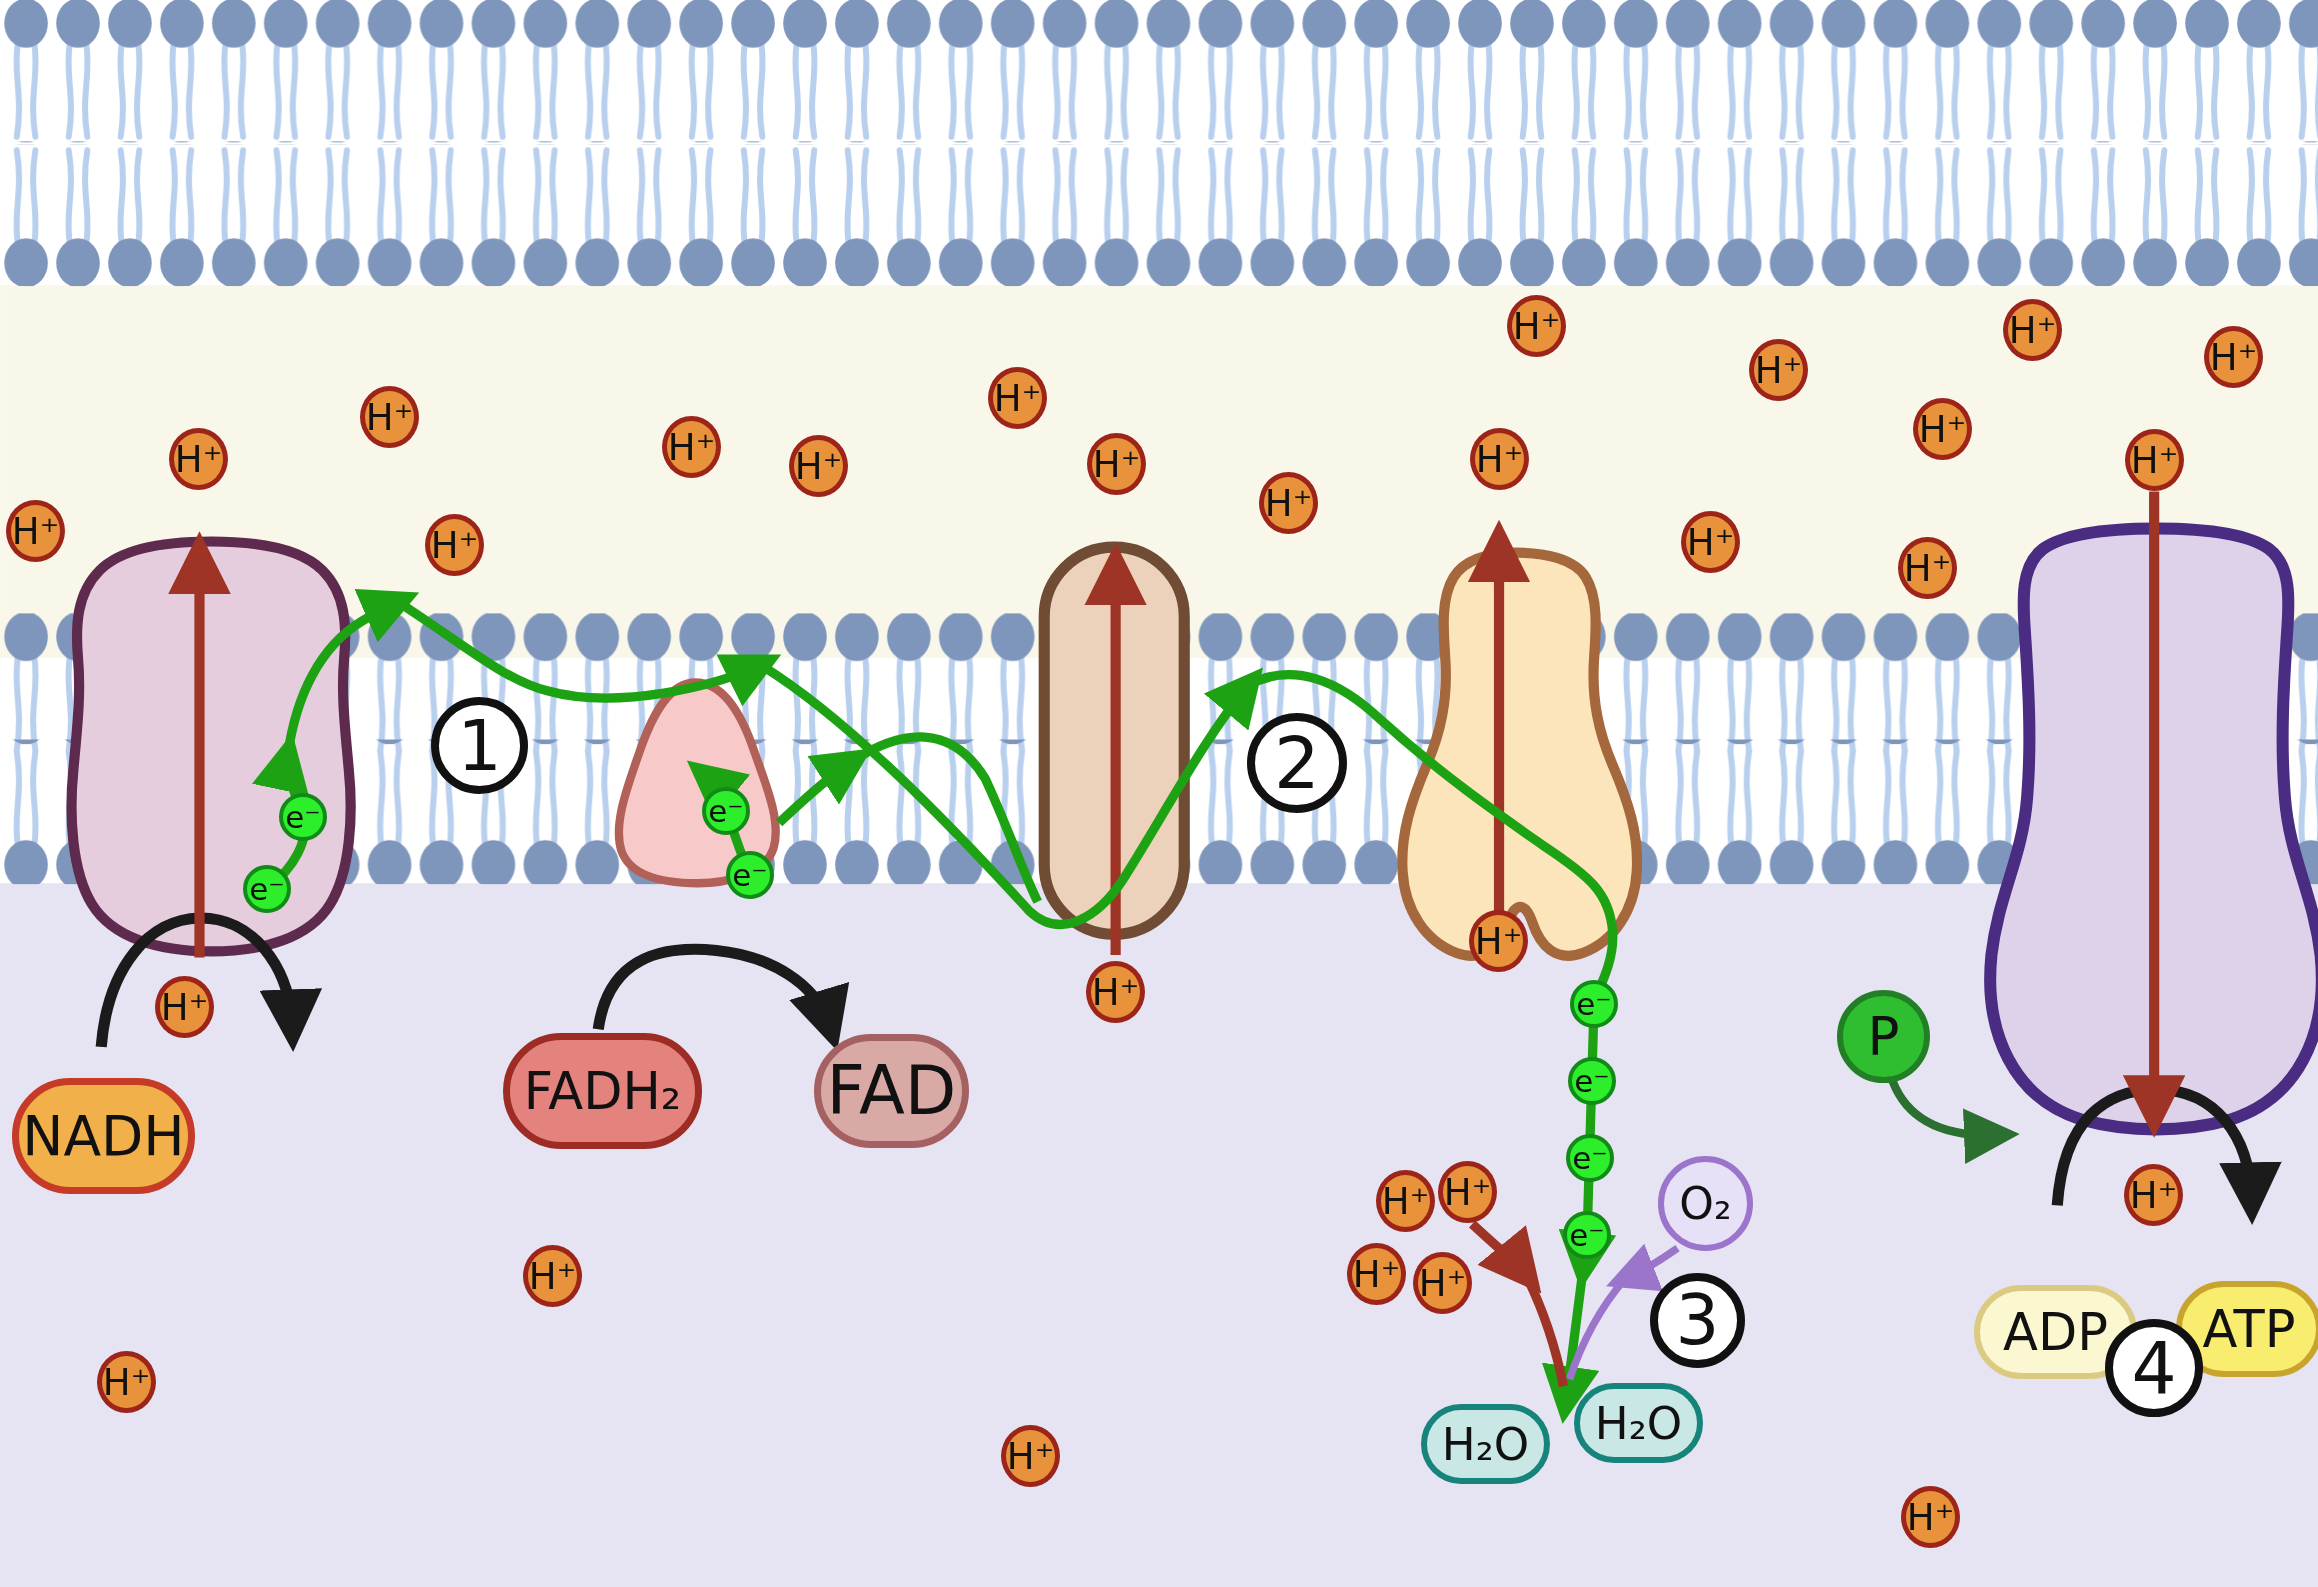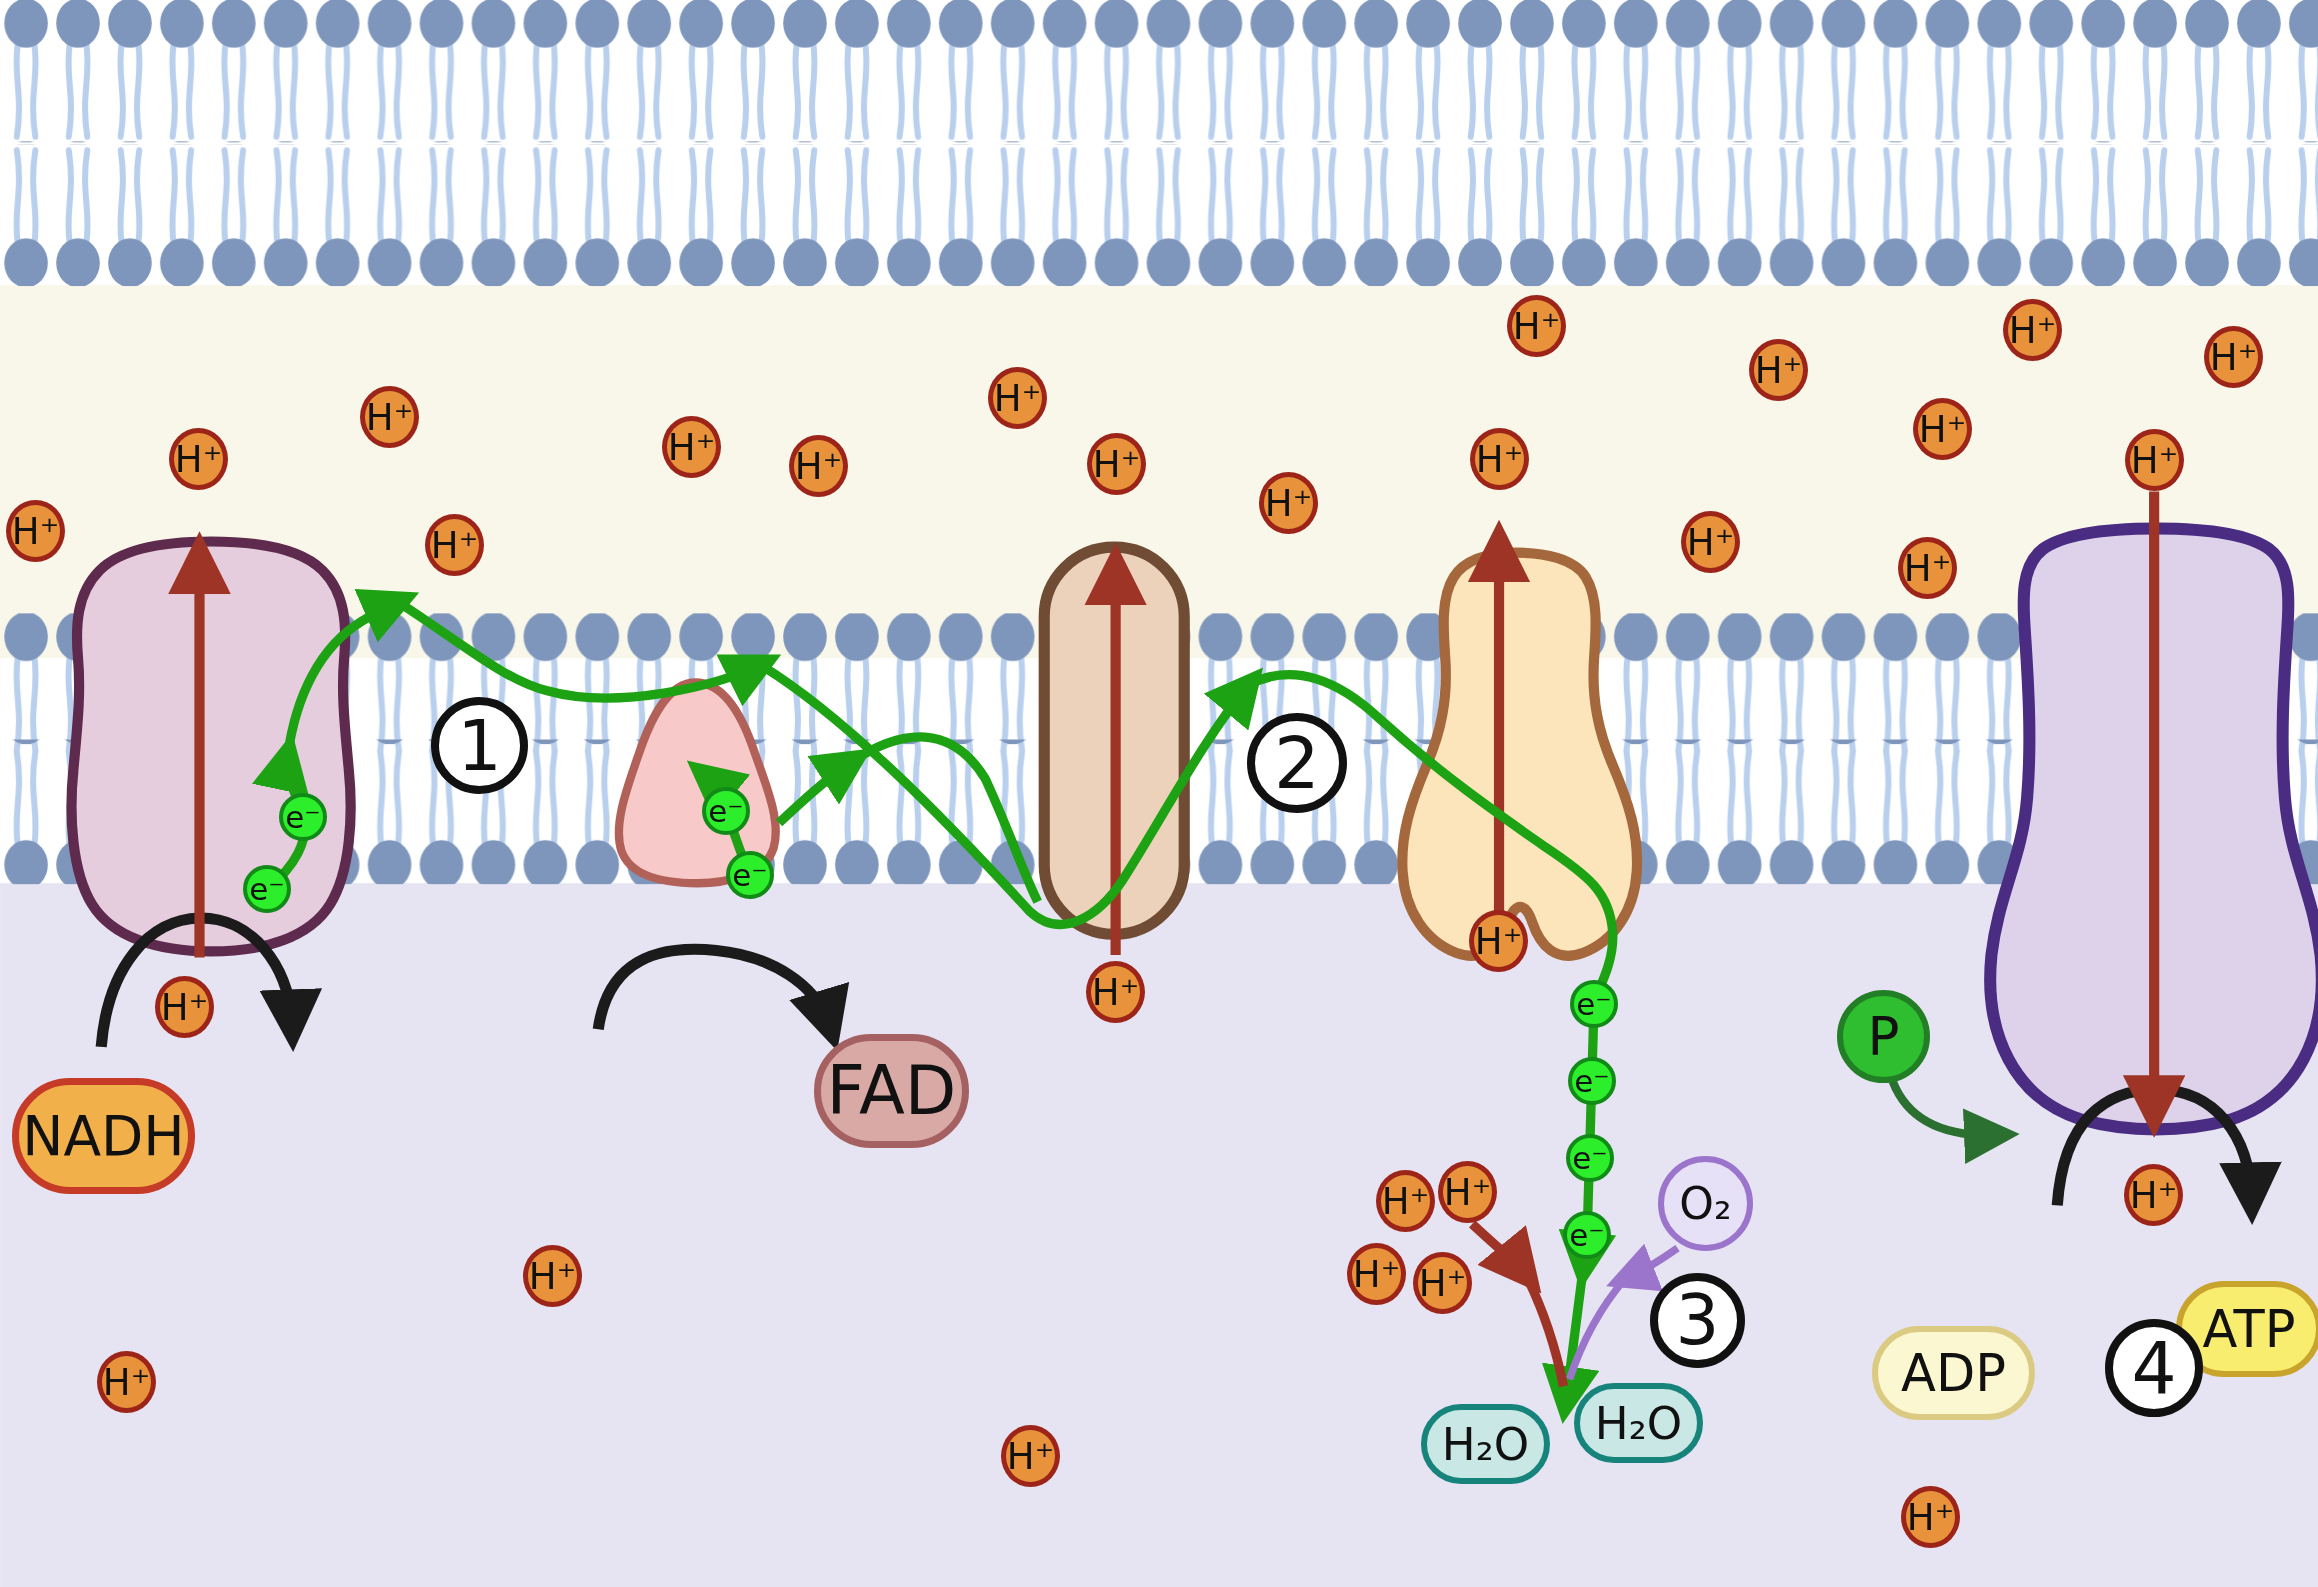--- a/index.html
+++ b/index.html
@@ -125,25 +125,26 @@
     </g>
 
     <g fill="none" stroke="#9e3425" stroke-width="20">
       <path d="M3175,2640 C3238,2698 3272,2726 3290,2748" marker-end="url(#mRed)"></path>
       <path d="M3290,2748 C3336,2840 3358,2920 3372,2990"></path>
     </g>
   </svg>
 
   <div id="overlay">
       <div class="molecule" style="left: 12px; top: 1078px; width: 183px; height: 116px; background: rgb(242, 176, 75); border: 7.4px solid rgb(198, 58, 40); border-radius: 58px; font-size: 55px;">NADH</div>
+      <div class="molecule" style="left: 503px; top: 1033px; width: 199px; height: 116px; background: rgb(228, 130, 126); border: 7.4px solid rgb(157, 45, 36); border-radius: 58px; font-size: 51px;">FADH₂</div>
       <div class="molecule" style="left: 814px; top: 1034px; width: 155px; height: 114px; background: rgb(217, 169, 165); border: 7.4px solid rgb(165, 97, 97); border-radius: 57px; font-size: 67px;">FAD</div>
       <div class="molecule" style="left: 1421px; top: 1404px; width: 129px; height: 80px; background: rgb(201, 231, 228); border: 6.5px solid rgb(23, 132, 123); border-radius: 40px; font-size: 45px;">H₂O</div>
       <div class="molecule" style="left: 1574px; top: 1383px; width: 129px; height: 80px; background: rgb(201, 231, 228); border: 6.5px solid rgb(23, 132, 123); border-radius: 40px; font-size: 45px;">H₂O</div>
       <div class="molecule" style="left: 1658px; top: 1156px; width: 95px; height: 95px; background: rgb(231, 225, 248); border: 6.5px solid rgb(155, 116, 203); border-radius: 50%; font-size: 44px;">O₂</div>
-      <div class="molecule" style="left: 1872px; top: 1285px; width: 163px; height: 94px; background: rgb(251, 247, 208); border: 6.5px solid rgb(219, 203, 130); border-radius: 47px; font-size: 51px; margin-top: 41px;">ADP</div>
+      <div class="molecule" style="left: 1974px; top: 1285px; width: 163px; height: 94px; background: rgb(251, 247, 208); border: 6.5px solid rgb(219, 203, 130); border-radius: 47px; font-size: 51px;">ADP</div>
       <div class="molecule" style="left: 2176px; top: 1281px; width: 146px; height: 96px; background: rgb(248, 237, 111); border: 6.5px solid rgb(201, 164, 45); border-radius: 48px; font-size: 51px;">ATP</div>
       <div class="molecule" style="left: 1837px; top: 990px; width: 93px; height: 93px; background: rgb(46, 190, 48); border: 6.5px solid rgb(34, 127, 38); border-radius: 50%; font-size: 53px;">P</div>
       <div class="step" style="left: 431px; top: 697px; width: 97px; height: 97px; font-size: 70px;">1</div>
       <div class="step" style="left: 1247px; top: 713px; width: 100px; height: 100px; font-size: 72px;">2</div>
       <div class="step" style="left: 1650px; top: 1273px; width: 95px; height: 95px; font-size: 69px;">3</div>
       <div class="step" style="left: 2105px; top: 1319px; width: 98px; height: 98px; font-size: 71px;">4</div>
       <div class="proton" style="left: 6px; top: 500px; width: 59px; height: 62px; background: rgb(232, 147, 59); border: 5.6px solid rgb(156, 36, 24); font-size: 37px;">H⁺</div>
       <div class="proton" style="left: 360px; top: 386px; width: 59px; height: 62px; background: rgb(232, 147, 59); border: 5.6px solid rgb(156, 36, 24); font-size: 37px;">H⁺</div>
       <div class="proton" style="left: 425px; top: 514px; width: 59px; height: 62px; background: rgb(232, 147, 59); border: 5.6px solid rgb(156, 36, 24); font-size: 37px;">H⁺</div>
       <div class="proton" style="left: 662px; top: 416px; width: 59px; height: 62px; background: rgb(232, 147, 59); border: 5.6px solid rgb(156, 36, 24); font-size: 37px;">H⁺</div>

